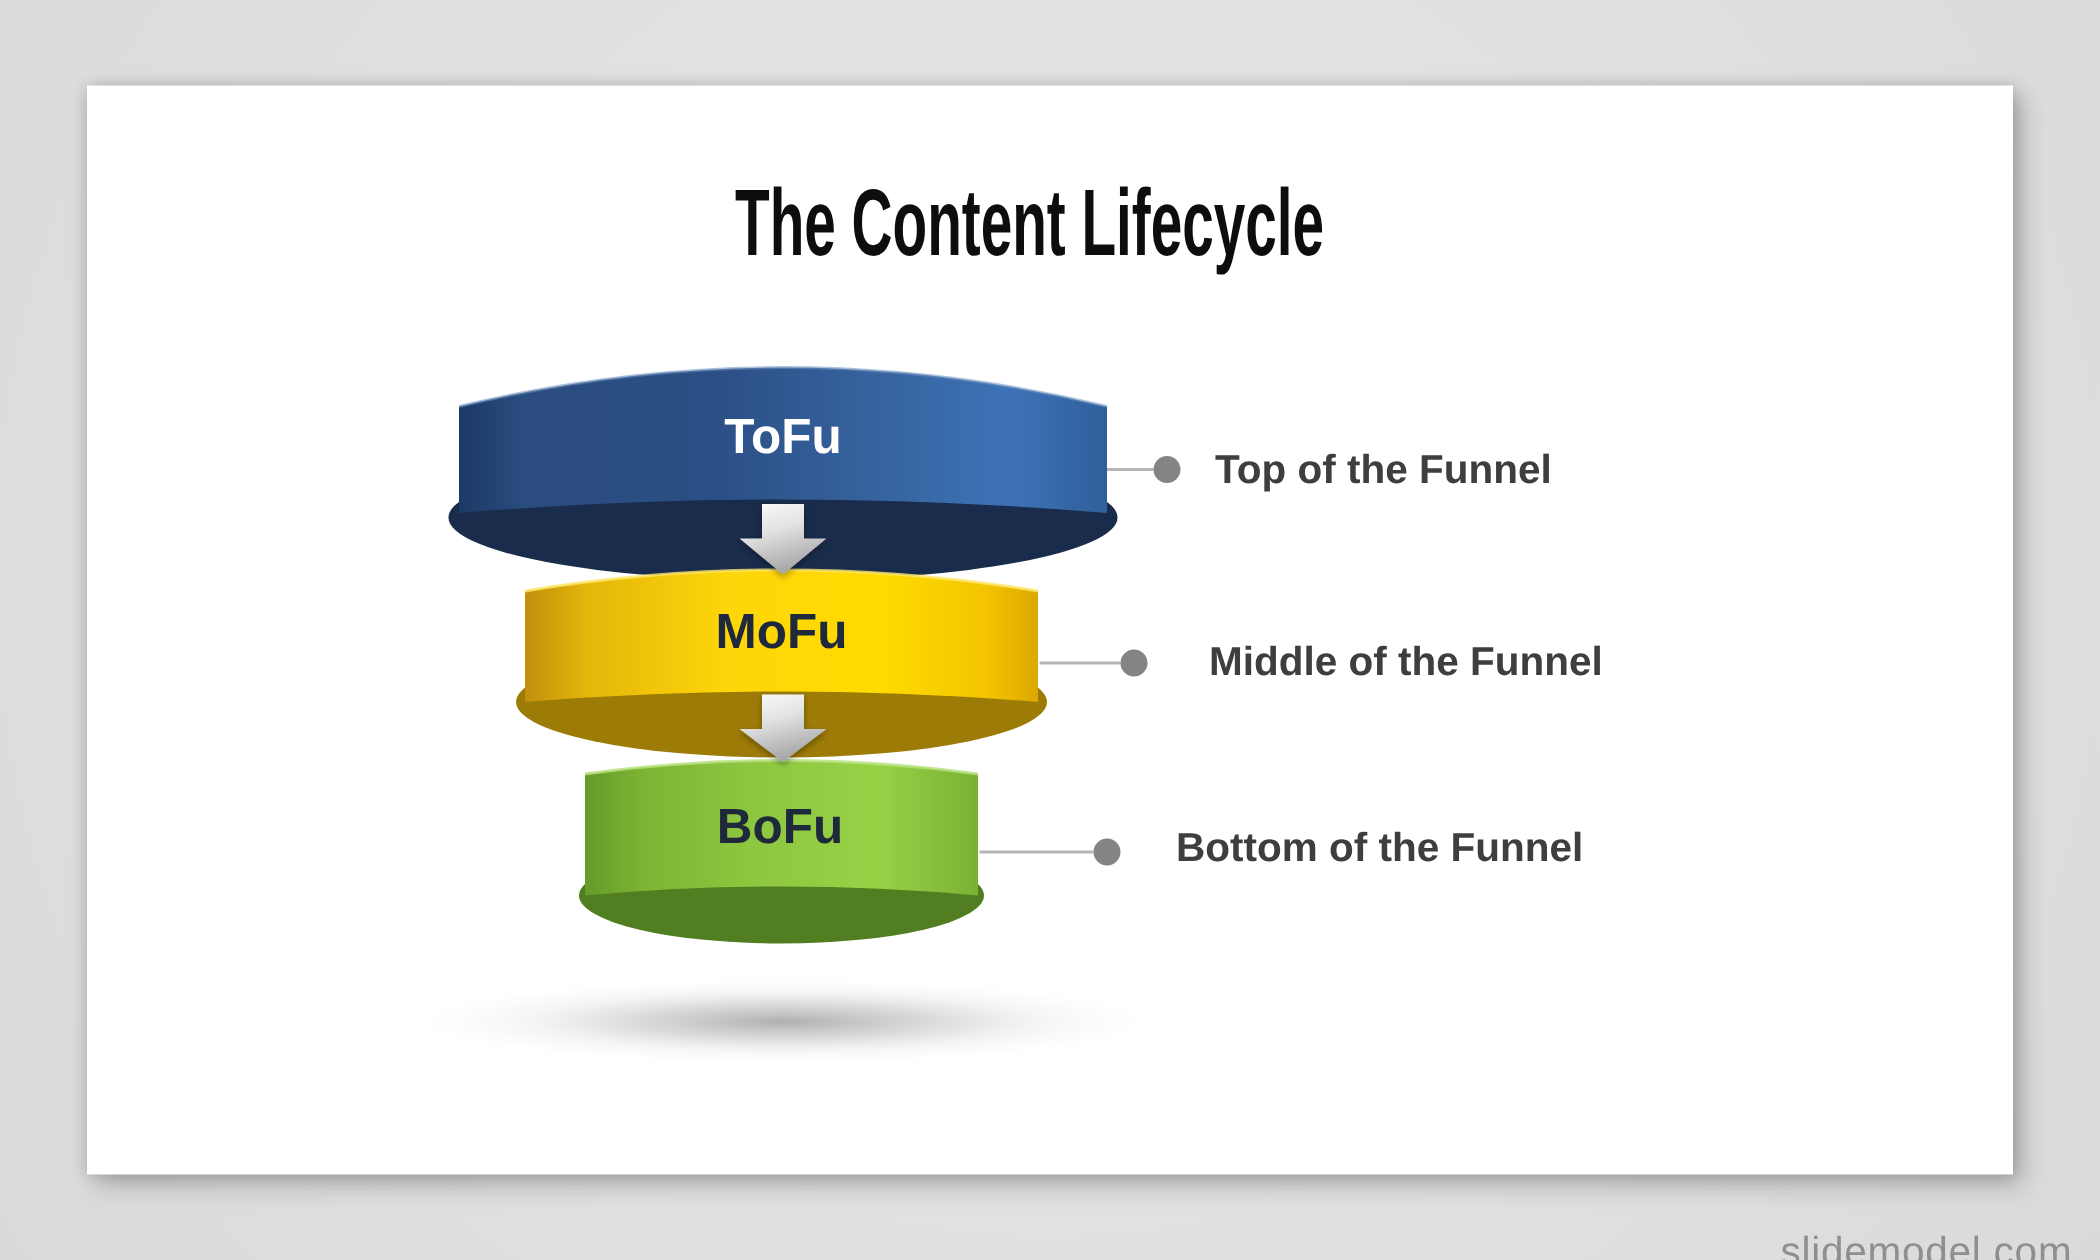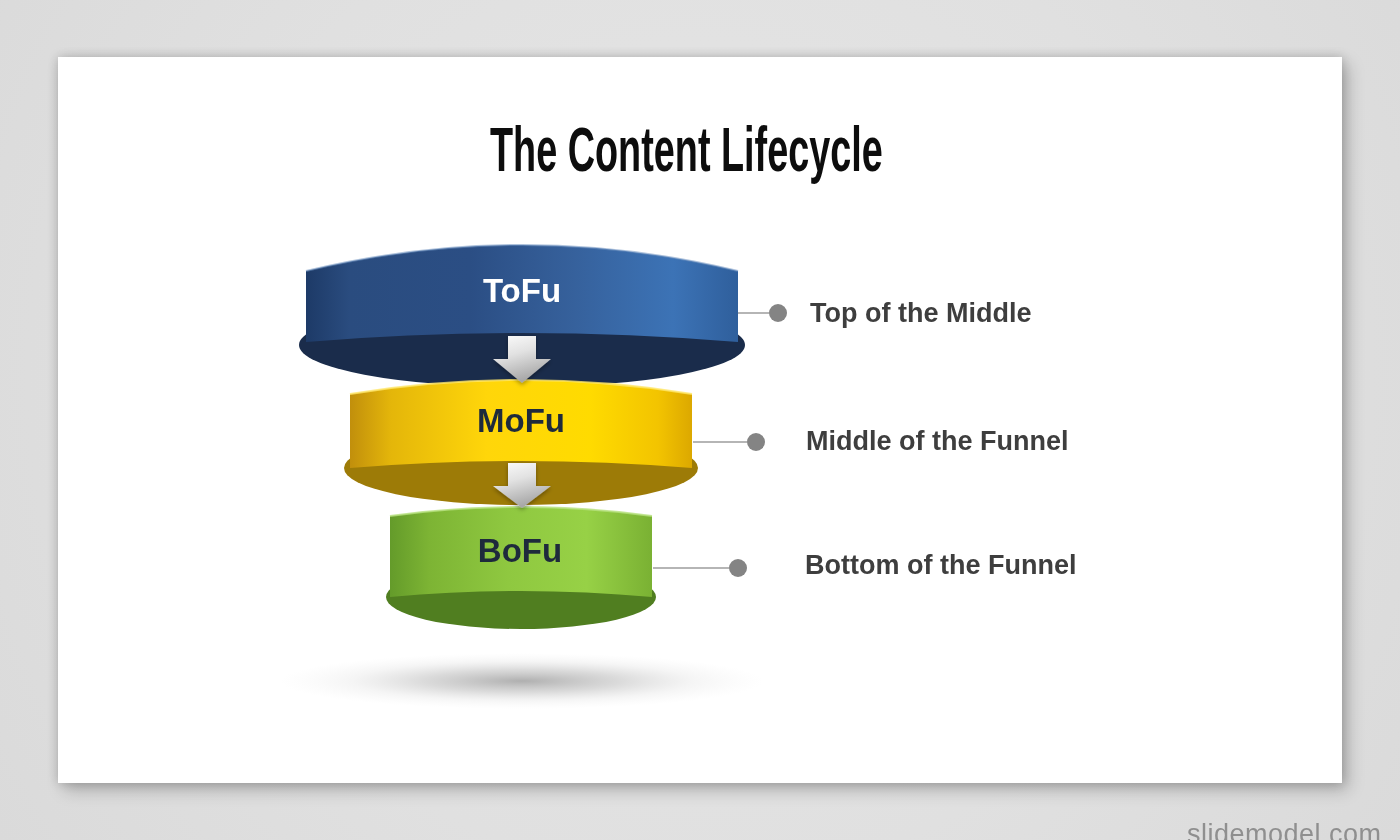--- a/index.html
+++ b/index.html
@@ -46,21 +46,21 @@
   .callout {
     position: absolute;
     font-weight: bold;
     font-size: 27px;
     line-height: 28px;
     color: #3e3e3e;
     white-space: nowrap;
   }
   .callout-1 { left: 810px; top: 299px; }
   .callout-2 { left: 790px; top: 427px; margin-left: 16px; }
-  .callout-3 { left: 805px; top: 551px; }
+  .callout-3 { left: 784px; top: 551px; }
   .watermark {
     position: absolute;
     left: 1187px; top: 795px;
     font-size: 27px;
     color: #8f8f8f;
     letter-spacing: 0.5px;
     margin-top: 24px;
   }
 </style>
 </head>
@@ -145,17 +145,17 @@
   <g>
     <line x1="653" y1="568" x2="729" y2="568" stroke="#b5b5b5" stroke-width="2"></line>
     <circle cx="738" cy="568" r="9" fill="#848484"></circle>
   </g>
 
   <text class="drum-label" x="522" y="302" text-anchor="middle" fill="#ffffff">ToFu</text>
   <text class="drum-label" x="521" y="432" text-anchor="middle" fill="#1e2a3c">MoFu</text>
   <text class="drum-label" x="520" y="562" text-anchor="middle" fill="#1e2a3c">BoFu</text>
 </svg>
 
-<div class="callout callout-1">Top of the Middle</div>
+<div class="callout callout-1">Top of the Funnel</div>
 <div class="callout callout-2">Middle of the Funnel</div>
 <div class="callout callout-3">Bottom of the Funnel</div>
 
 <div class="watermark">slidemodel.com</div>
 
 </body></html>

